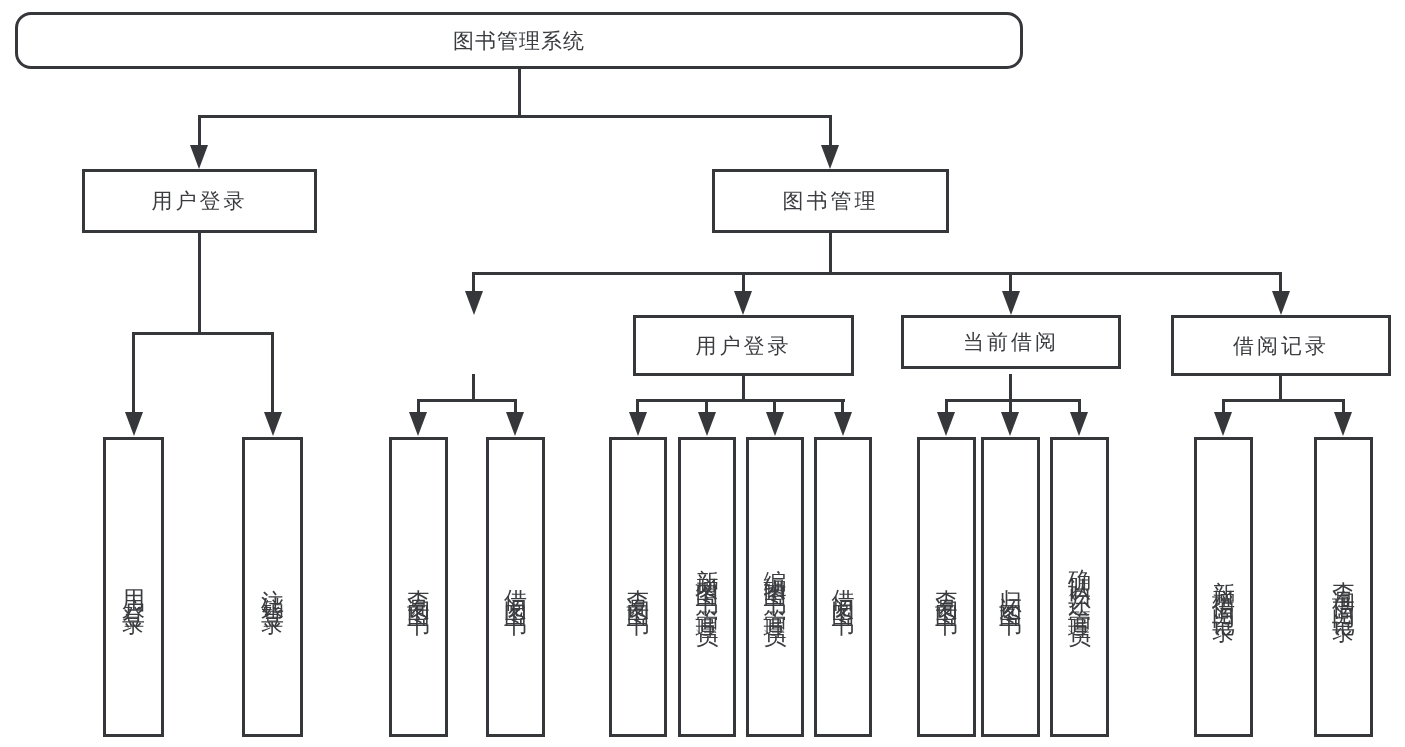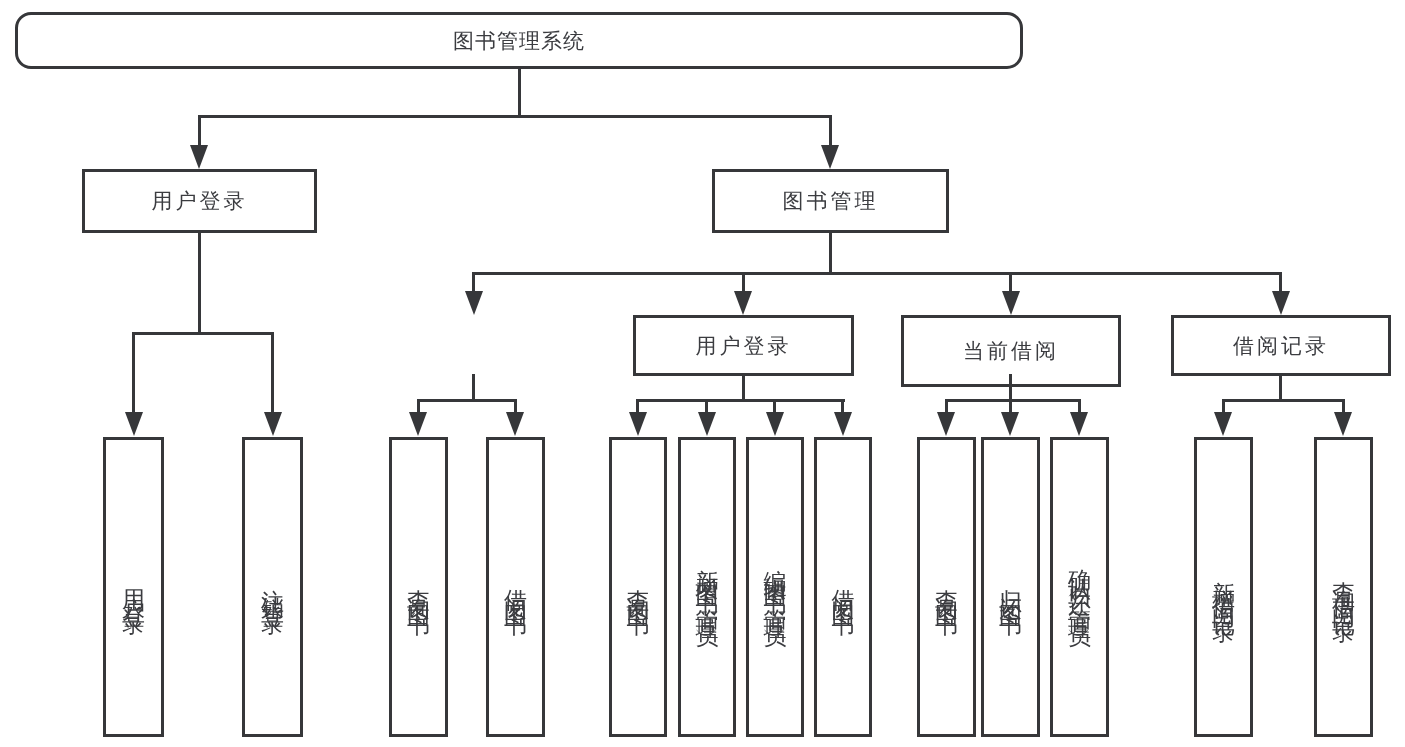--- a/index.html
+++ b/index.html
@@ -90,21 +90,21 @@
   <div class="line" style="left:742px; top:272px; width:3px; height:22px;"></div>
   <div class="arrow" style="left:734px; top:291px;"></div>
   <div class="line" style="left:1009px; top:272px; width:3px; height:22px;"></div>
   <div class="arrow" style="left:1002px; top:291px;"></div>
   <div class="line" style="left:1279px; top:272px; width:3px; height:22px;"></div>
   <div class="arrow" style="left:1272px; top:291px;"></div>
 
   <div class="node" style="left:633px; top:315px; width:221px; height:61px;">
     <span class="h-label">用户登录</span>
   </div>
-  <div class="node" style="left:901px; top:315px; width:220px; height:72px;">
+  <div class="node" style="left:901px; top:315px; width:220px; height:54px;">
     <span class="h-label">当前借阅</span>
   </div>
   <div class="node" style="left:1171px; top:315px; width:220px; height:61px;">
     <span class="h-label">借阅记录</span>
   </div>
 
   <div class="line" style="left:472px; top:374px; width:3px; height:27px;"></div>
   <div class="line" style="left:417px; top:399px; width:100px; height:3px;"></div>
   <div class="line" style="left:417px; top:399px; width:3px; height:15px;"></div>
   <div class="arrow" style="left:409px; top:412px;"></div>

